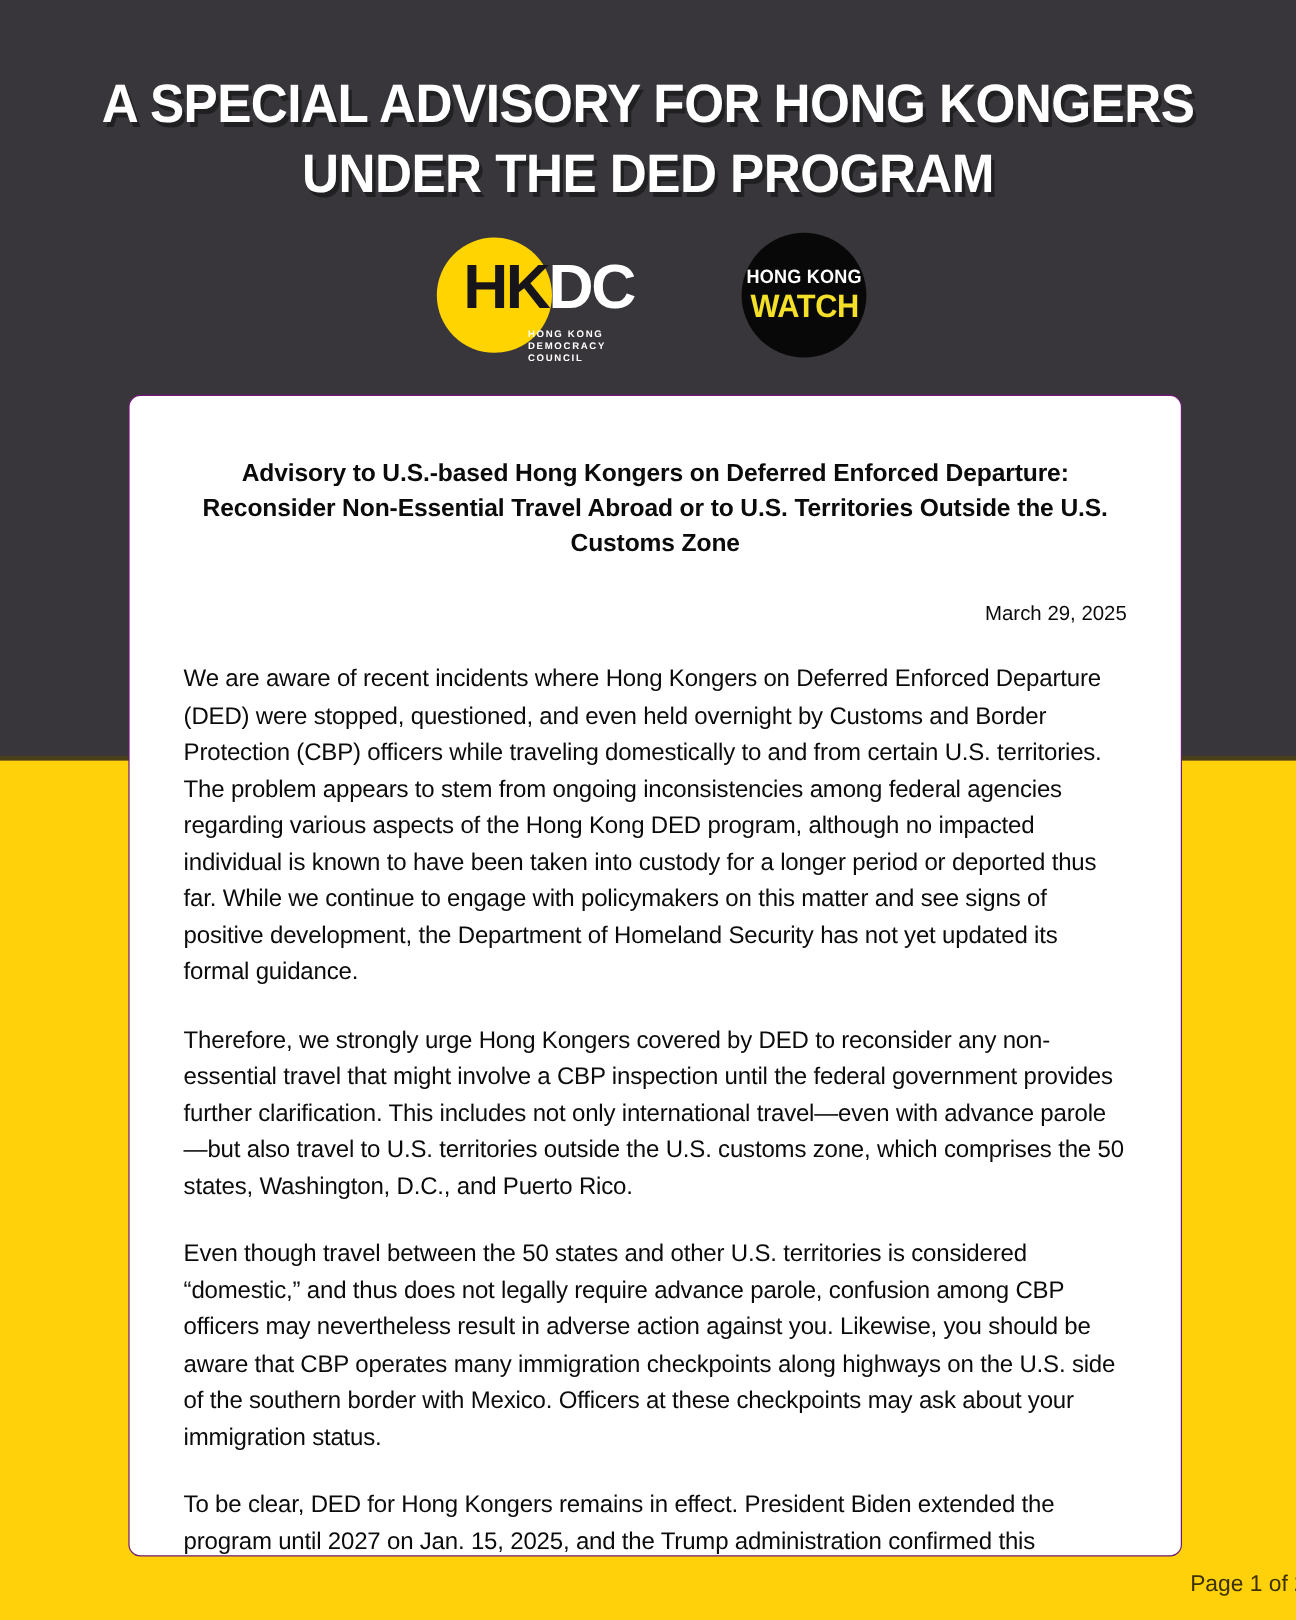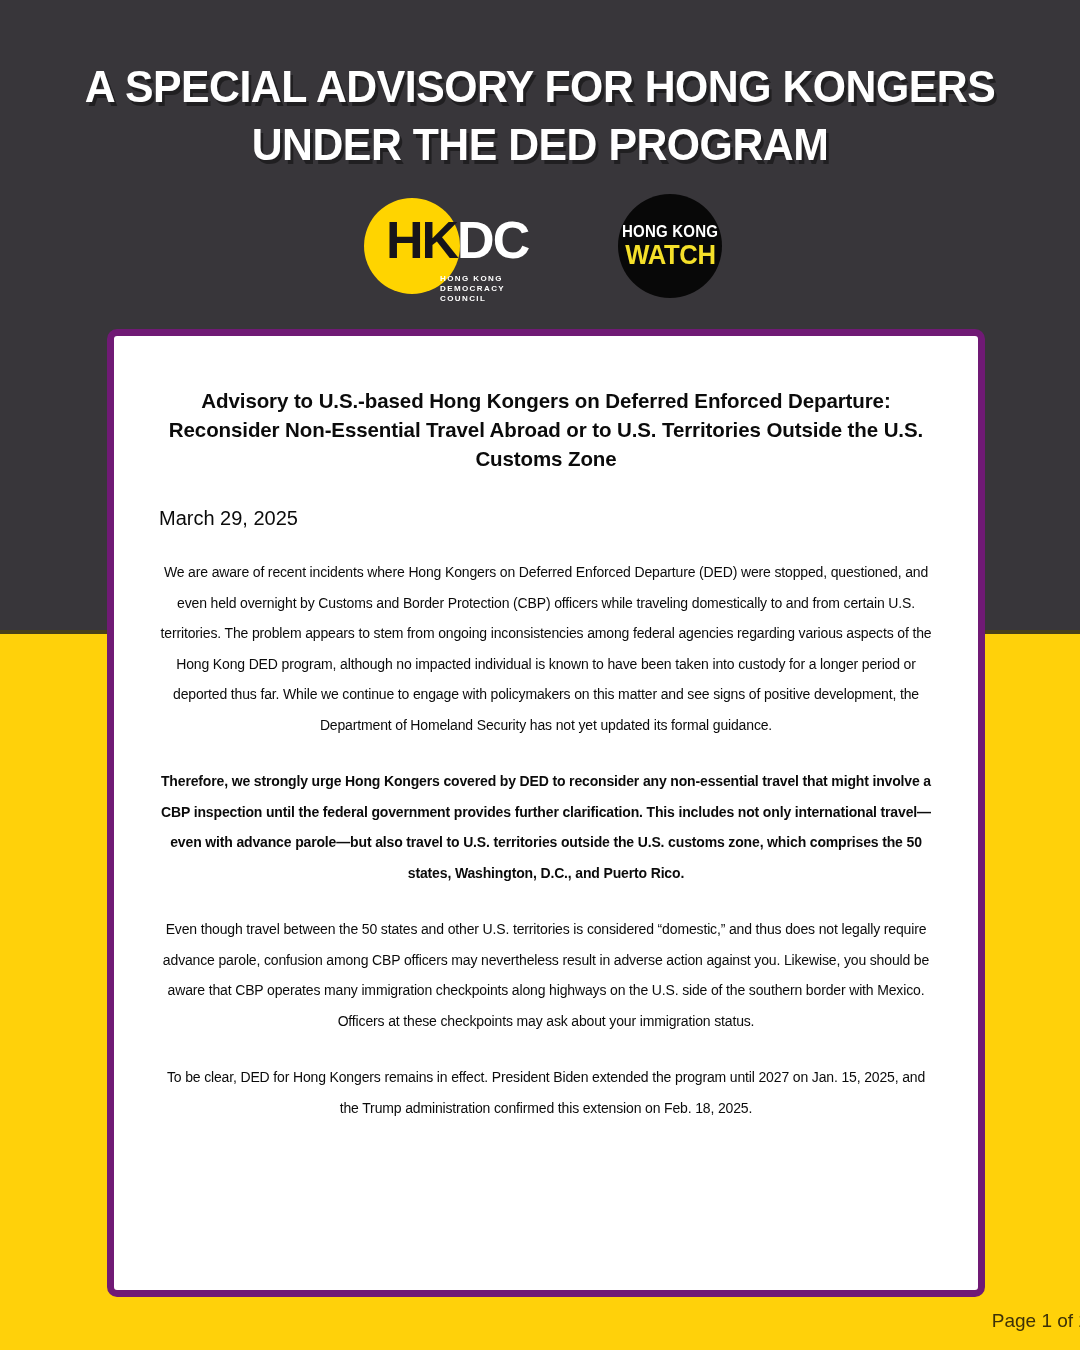--- a/index.html
+++ b/index.html
@@ -175,52 +175,52 @@
     font-family: "Liberation Sans", sans-serif;
   }
 
   
   .card {
     position: absolute;
     left: 107px; top: 329px;
     width: 878px;
     height: 968px;
     background: #ffffff;
-    border: 7px solid #701a75;
+    border: 1px solid #701a75;
     border-radius: 10px;
     box-sizing: border-box;
     overflow: hidden;
   }
   .card-inner {
     padding: 50px 45px 0 45px;
     color: #0b0b0b;
   }
   .doc-heading {
     margin: 0;
     text-align: center;
     font-weight: bold;
     font-size: 20.5px;
     line-height: 29px;
     letter-spacing: -0.1px;
   }
   .doc-date {
     margin: 32px 0 0 0;
-    text-align: left;
-    font-size: 20px;
+    text-align: right;
+    font-size: 17px;
     line-height: 26px;
   }
   .doc-p {
     margin: 26px 0 0 0;
-    font-size: 14px;
+    font-size: 20px;
     line-height: 30.5px;
     letter-spacing: -0.15px;
-    text-align: center;
+    text-align: left;
   }
   .doc-p.bold {
-    font-weight: bold;
+    font-weight: normal;
   }
 
   
   .footer {
     position: absolute;
     right: 22px; top: 1310px;
     color: #3d3108;
     font-size: 19px;
     line-height: 22px;
   }

